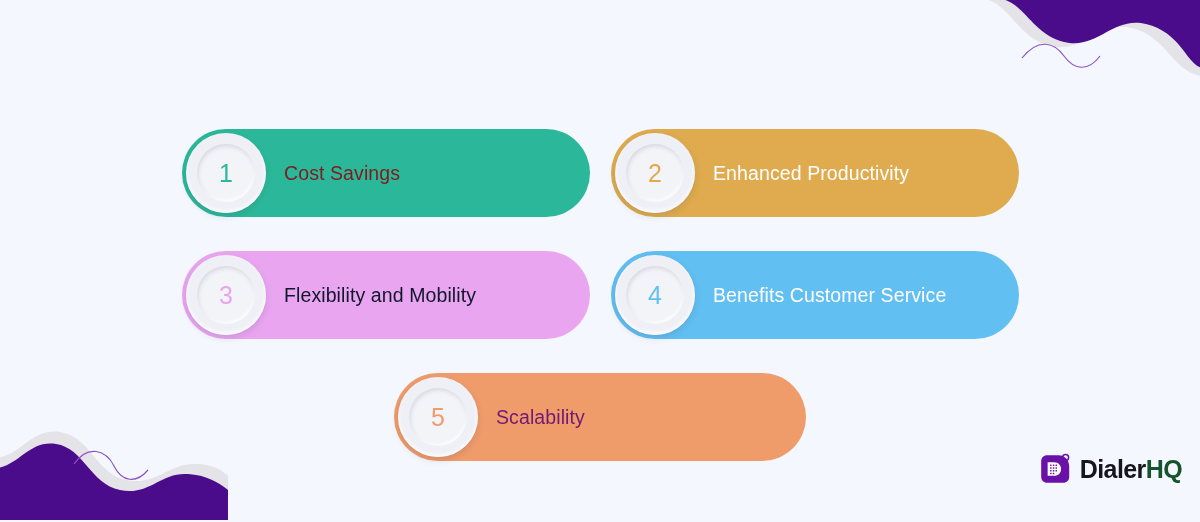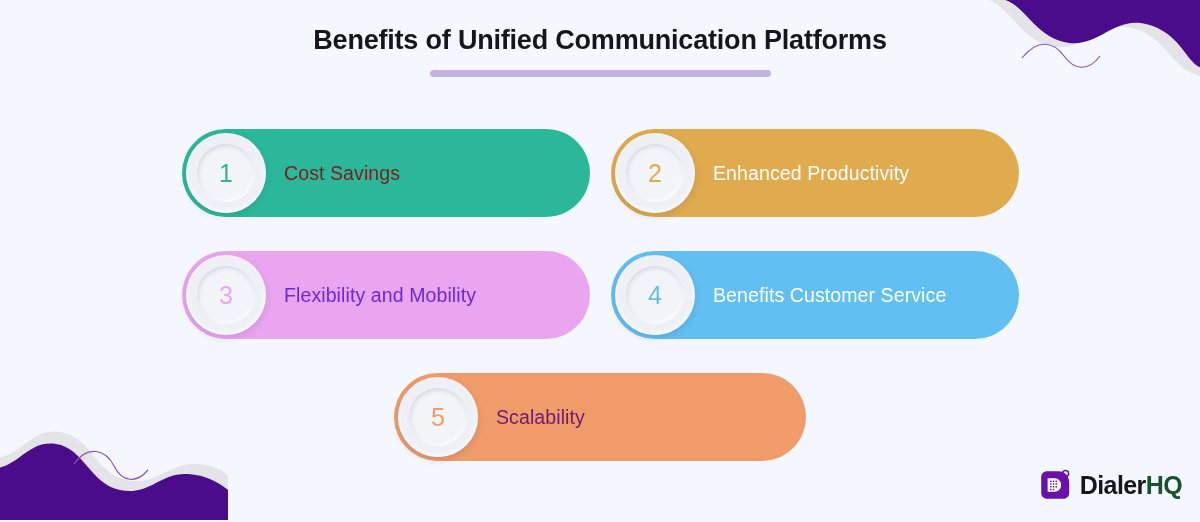--- a/index.html
+++ b/index.html
@@ -120,21 +120,21 @@
 
   .card-label-pos {
     position: absolute;
     left: 102px;
   }
 
   
   .logo {
     position: absolute;
     right: 18px;
-    bottom: 20px;
+    bottom: 36px;
     display: flex;
     align-items: center;
     gap: 8px;
   }
   .logo-mark {
     width: 34px;
     height: 34px;
     flex: 0 0 34px;
   }
   .logo-text {
@@ -162,44 +162,40 @@
   </div>
 
   <div class="blob-layer blob-bl">
     <svg width="230" height="92" viewBox="0 0 230 92" xmlns="http://www.w3.org/2000/svg" aria-hidden="true">
       <path d="M0 30 C 24 26, 34 0, 62 4 C 92 8, 98 46, 128 52 C 160 58, 170 34, 200 36 C 216 37, 224 42, 230 48 L 230 92 L 0 92 Z" fill="#e3e3e8"></path>
       <path d="M0 40 C 22 36, 32 12, 58 16 C 86 20, 92 56, 122 62 C 152 68, 162 44, 190 46 C 208 47, 220 54, 230 62 L 230 92 L 0 92 Z" fill="#4b0c8c"></path>
       <path d="M76 36 C 90 16, 108 22, 116 38 C 124 54, 138 56, 150 42" fill="none" stroke="#8e52c6" stroke-width="1.2"></path>
     </svg>
   </div>
 
-  <div class="title-wrap">
-    <div class="title">Benefits of Unified Communication Platforms</div>
-    <div class="title-underline" style="background: rgb(195, 178, 228);"></div>
-  </div>
 
   <div class="card card-1" style="background: rgb(43, 184, 154);">
     <div class="badge">
       <span class="badge-num" style="color: rgb(43, 184, 154);">1</span>
     </div>
     <div class="card-label card-label-pos" style="color: #7f1d1d;">Cost Savings</div>
   </div>
 
   <div class="card card-2" style="background: rgb(223, 171, 78);">
     <div class="badge">
       <span class="badge-num" style="color: rgb(223, 171, 78);">2</span>
     </div>
     <div class="card-label card-label-pos" style="color: rgb(255, 255, 255);">Enhanced Productivity</div>
   </div>
 
   <div class="card card-3" style="background: rgb(234, 165, 240);">
     <div class="badge">
       <span class="badge-num" style="color: rgb(234, 165, 240);">3</span>
     </div>
-    <div class="card-label card-label-pos" style="color: #6d28d9;">Flexibility and Mobility</div>
+    <div class="card-label card-label-pos" style="color: #0f172a;">Flexibility and Mobility</div>
   </div>
 
   <div class="card card-4" style="background: rgb(98, 191, 242);">
     <div class="badge">
       <span class="badge-num" style="color: rgb(98, 191, 242);">4</span>
     </div>
     <div class="card-label card-label-pos" style="color: rgb(255, 255, 255);">Benefits Customer Service</div>
   </div>
 
   <div class="card card-5" style="background: rgb(240, 155, 106);">

